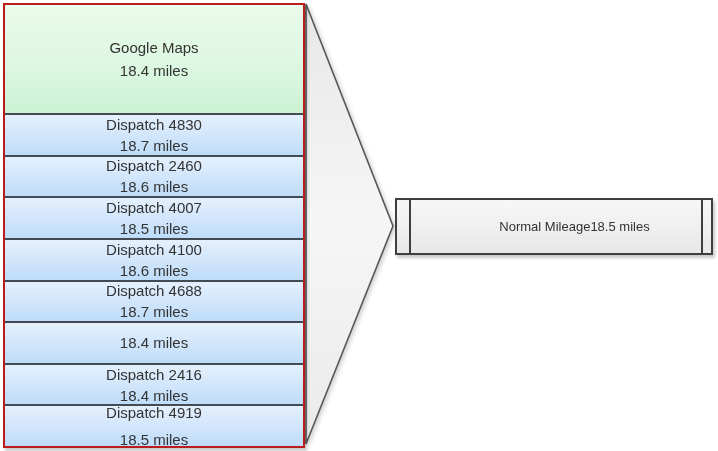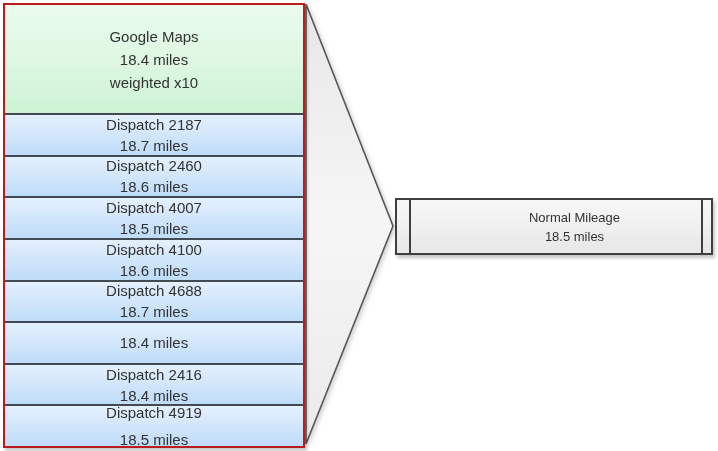--- a/index.html
+++ b/index.html
@@ -66,21 +66,21 @@
 
   
   .process-box {
     position: absolute;
     left: 395px; top: 198px;
     width: 318px; height: 57px;
     border: 2px solid #3f3f3f;
     background: linear-gradient(180deg, #f7f7f7 0%, #efefef 55%, #e7e7e7 100%);
     box-shadow: 2px 3px 3px rgba(0,0,0,0.22);
     display: flex;
-    flex-direction: column;
+    flex-direction: row;
     justify-content: center;
     align-items: center;
     text-align: center;
     font-size: 13px;
     line-height: 19px;
     padding-left: 41px;
   }
   .vbar {
     position: absolute;
     top: 0; bottom: 0;
@@ -104,25 +104,24 @@
       </linearGradient>
     </defs>
     <polygon points="306,4 393,226 306,444"></polygon>
   </svg>
 
   <div class="stack">
 
     <div class="box green">
       <div class="line">Google Maps</div>
       <div class="line">18.4 miles</div>
-      <div class="line">weighted x10</div>
     </div>
 
     <div class="box blue">
-      <div class="line">Dispatch 2187</div>
+      <div class="line">Dispatch 4830</div>
       <div class="line">18.7 miles</div>
     </div>
 
     <div class="box blue">
       <div class="line">Dispatch 2460</div>
       <div class="line">18.6 miles</div>
     </div>
 
     <div class="box blue">
       <div class="line">Dispatch 4007</div>

